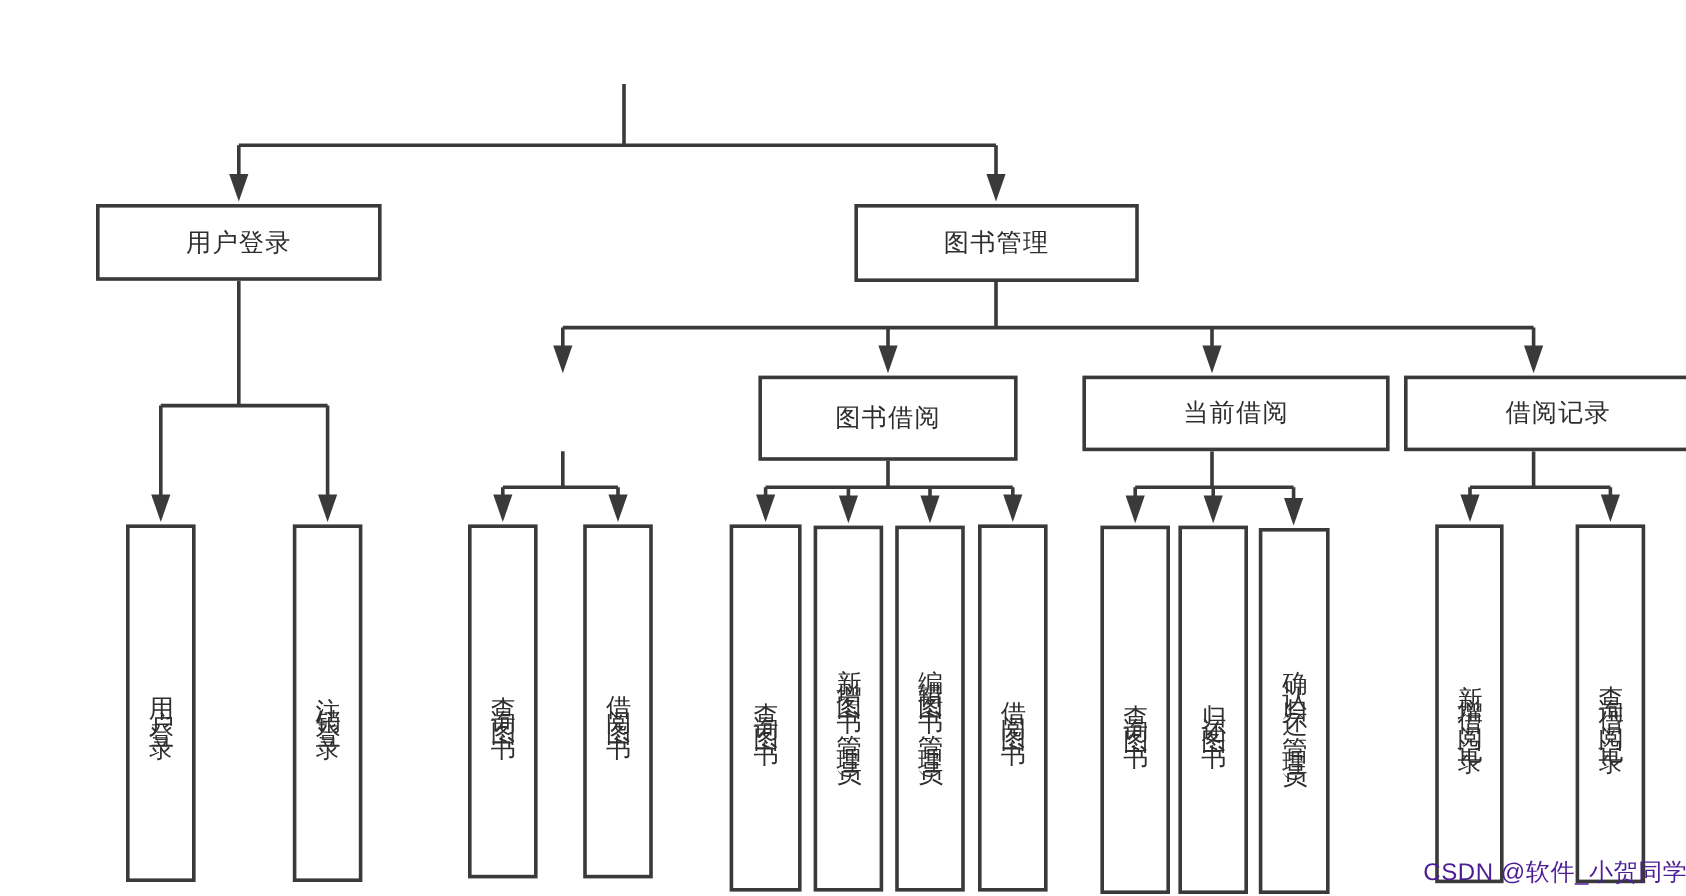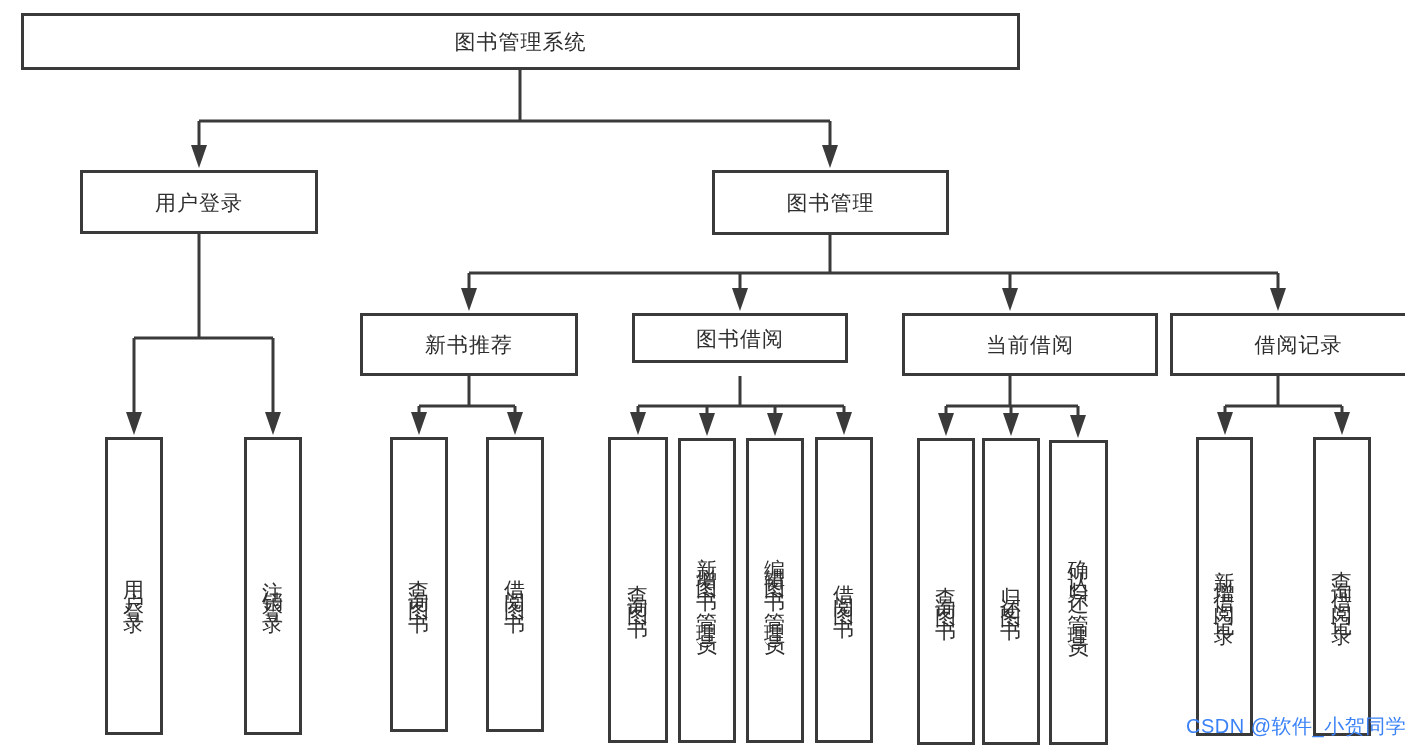--- a/index.html
+++ b/index.html
@@ -42,21 +42,21 @@
     writing-mode: vertical-rl;
     text-orientation: mixed;
     letter-spacing: 11px;
     text-align: center;
   }
   #watermark {
     position: absolute;
     left: 1186px;
     top: 713px;
     font-size: 20px;
-    color: #3b82f6;
+    color: #4c1d95;
     letter-spacing: 0.5px;
     white-space: nowrap;
   }
 </style>
 </head>
 <body>
 
 <div id="canvas">
 
   <svg id="connector-layer" viewBox="0 0 1405 747" xmlns="http://www.w3.org/2000/svg" aria-hidden="true">
@@ -92,27 +92,25 @@
       <polygon points="767,413 783,413 775,436"></polygon>
       <polygon points="836,412 852,412 844,435"></polygon>
       <polygon points="938,413 954,413 946,436"></polygon>
       <polygon points="1003,413 1019,413 1011,436"></polygon>
       <polygon points="1070,415 1086,415 1078,438"></polygon>
       <polygon points="1217,412 1233,412 1225,435"></polygon>
       <polygon points="1334,412 1350,412 1342,435"></polygon>
     </g>
   </svg>
 
-  <div class="box hbox" style="left:21px;top:13px;width:999px;height:57px">图书管理系统</div>
 
   <div class="box hbox" style="left:80px;top:170px;width:238px;height:64px">用户登录</div>
   <div class="box hbox" style="left:712px;top:170px;width:237px;height:65px">图书管理</div>
 
-  <div class="box hbox" style="left:360px;top:313px;width:218px;height:63px">新书推荐</div>
-  <div class="box hbox" style="left:632px;top:313px;width:216px;height:50px">图书借阅</div>
+  <div class="box hbox" style="left:632px;top:313px;width:216px;height:71px">图书借阅</div>
   <div class="box hbox" style="left:902px;top:313px;width:256px;height:63px">当前借阅</div>
   <div class="box hbox" style="left:1170px;top:313px;width:257px;height:63px">借阅记录</div>
 
   <div class="box vbox" style="left:105px;top:437px;width:58px;height:298px">用户登录</div>
   <div class="box vbox" style="left:244px;top:437px;width:58px;height:298px">注销登录</div>
 
   <div class="box vbox" style="left:390px;top:437px;width:58px;height:295px">查询图书</div>
   <div class="box vbox" style="left:486px;top:437px;width:58px;height:295px">借阅图书</div>
 
   <div class="box vbox" style="left:608px;top:437px;width:60px;height:306px">查询图书</div>

